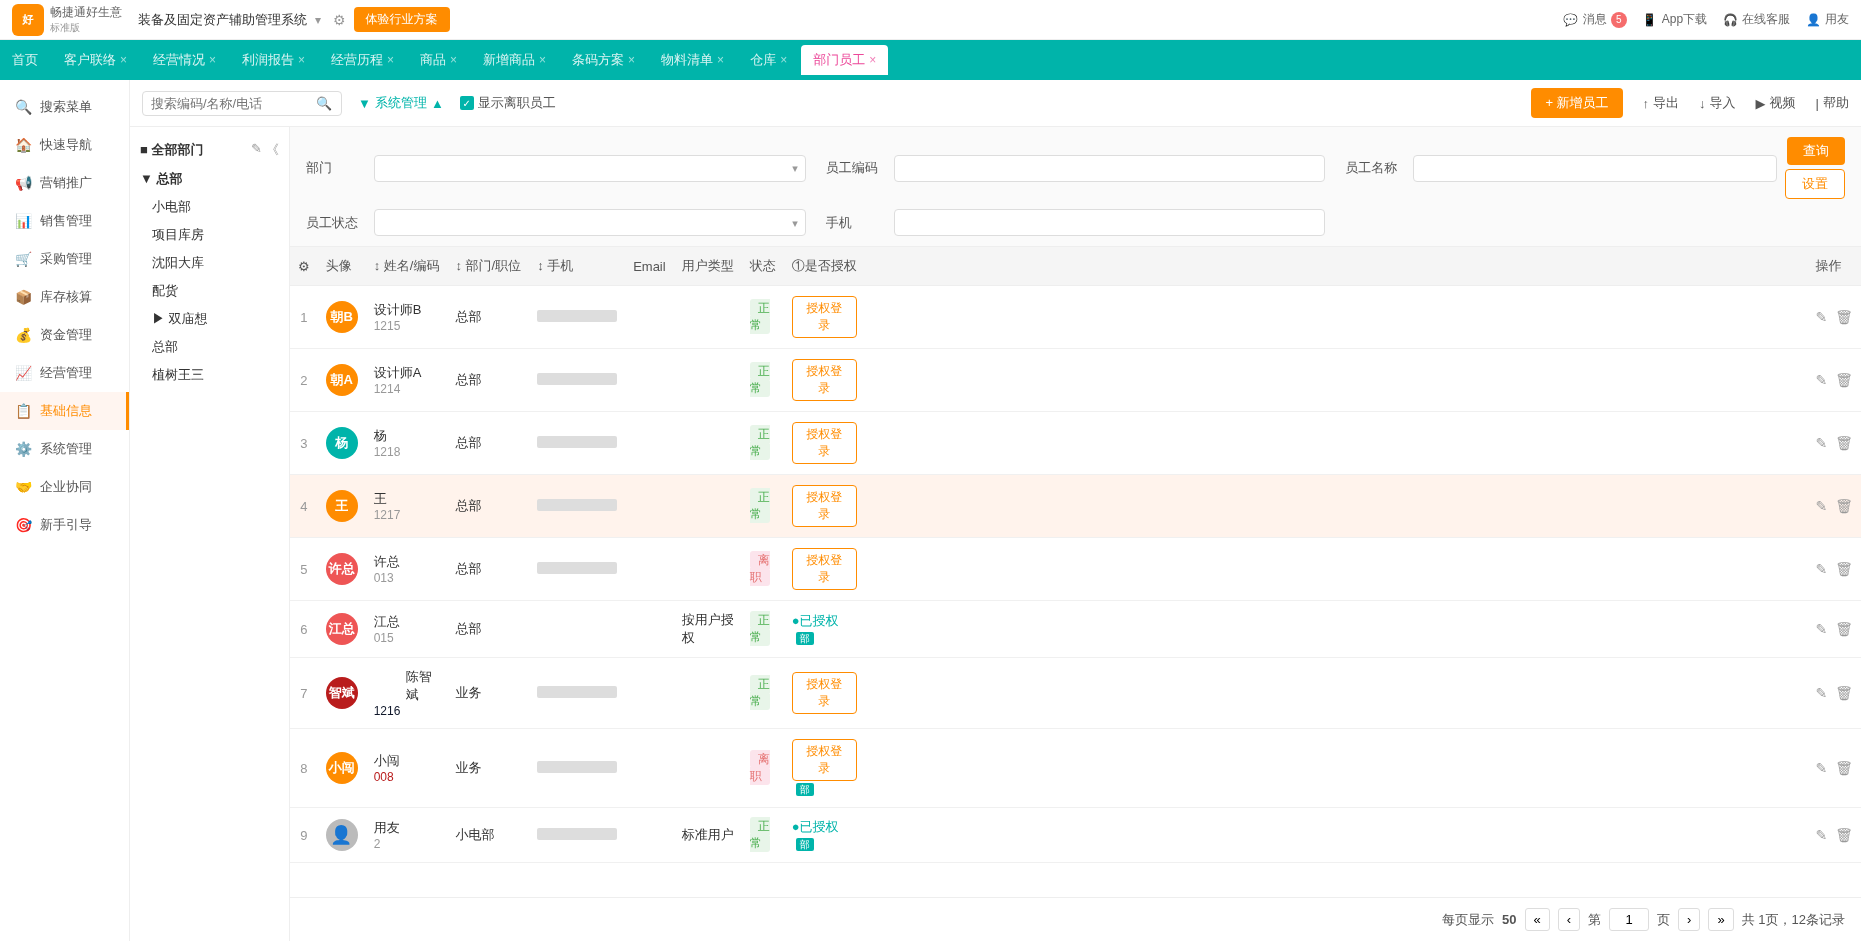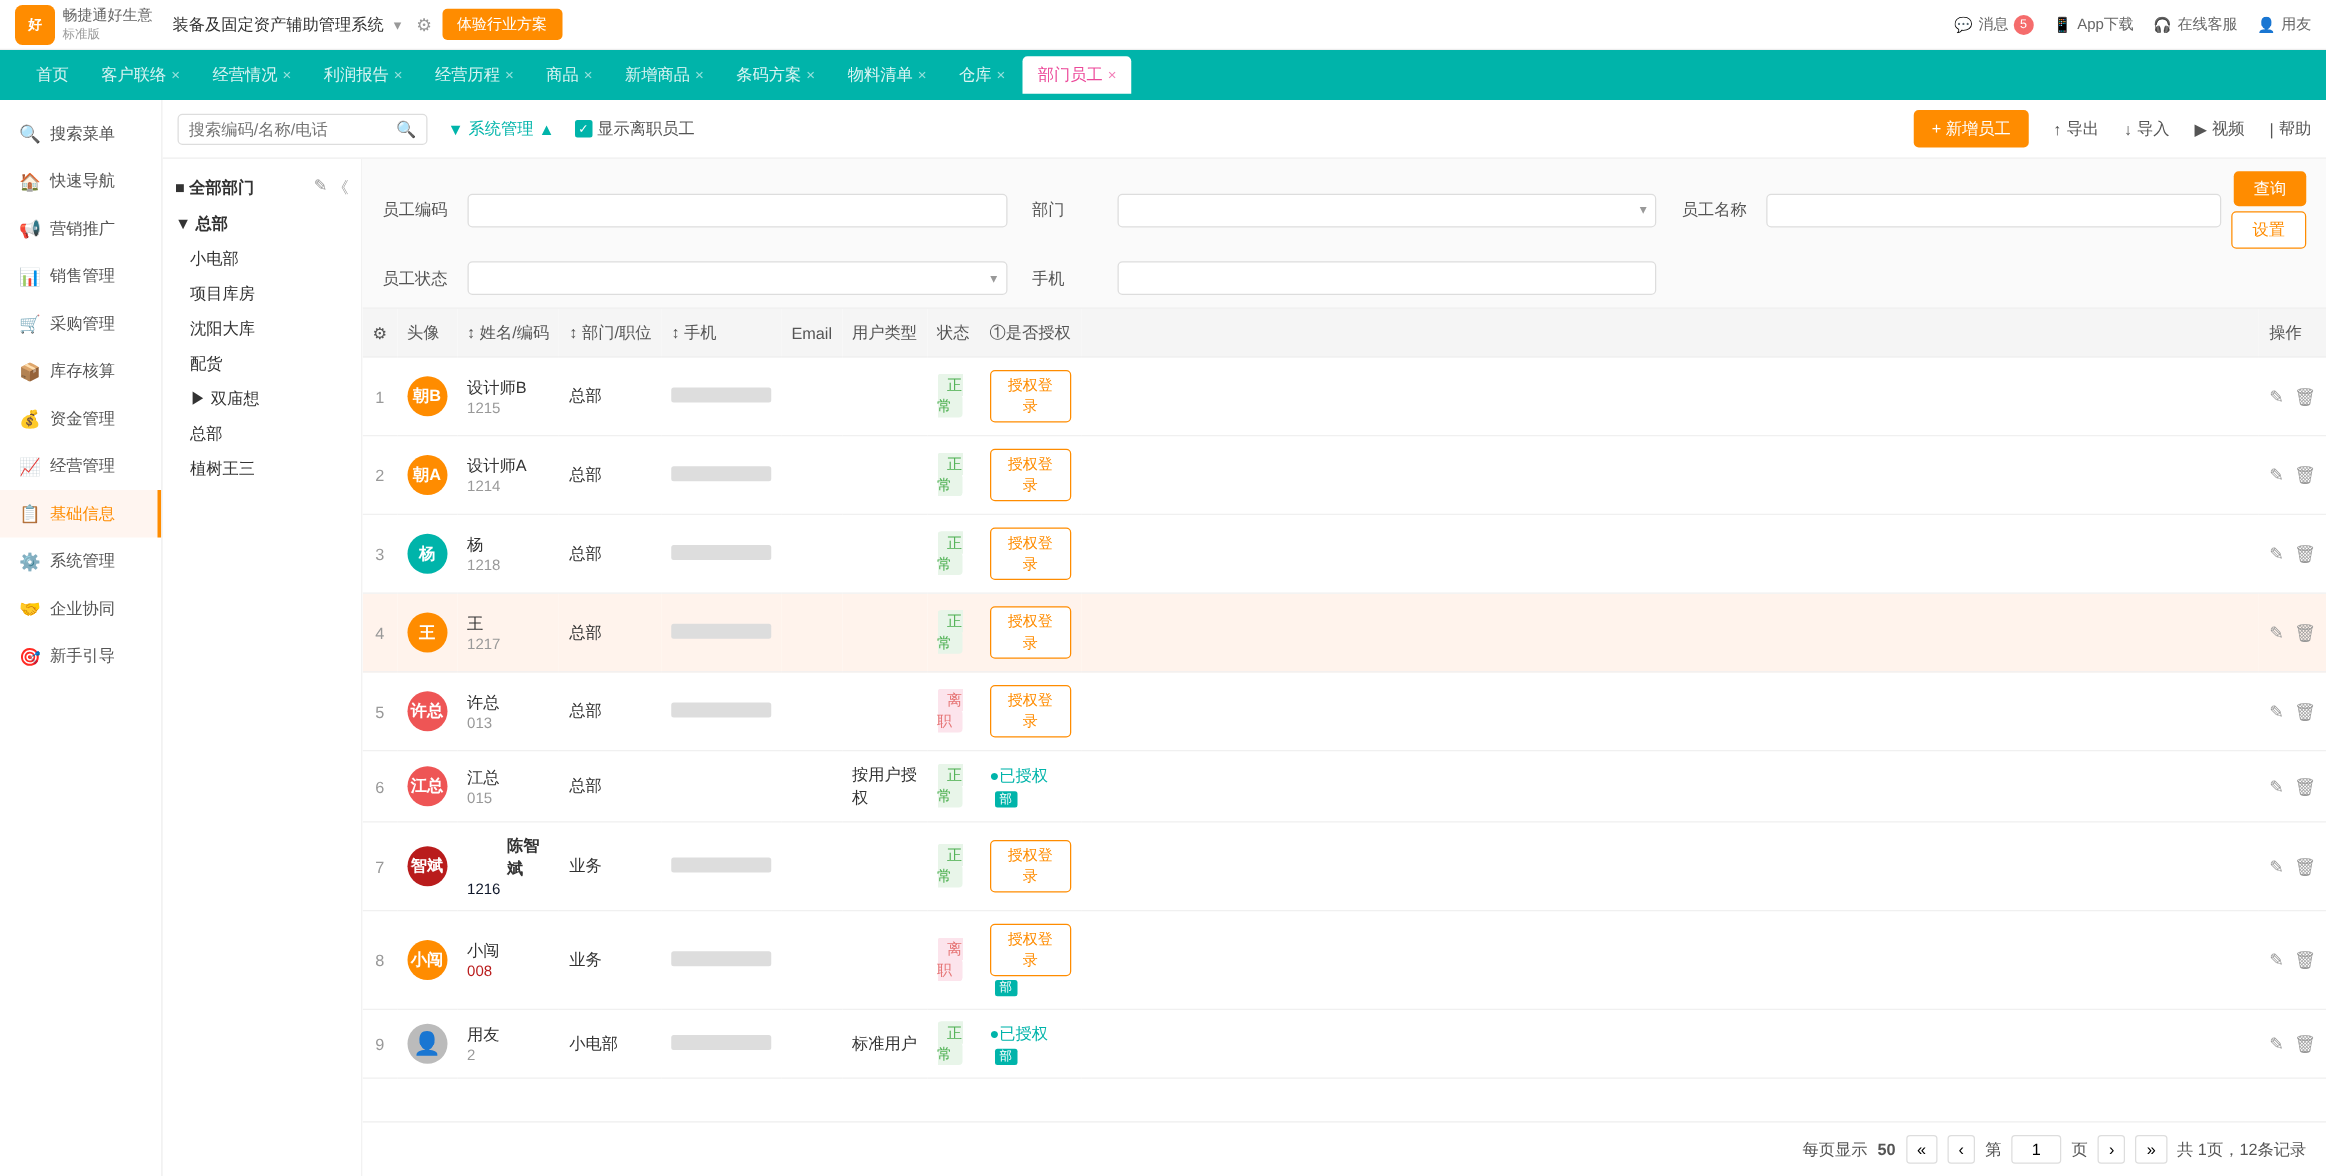--- a/index.html
+++ b/index.html
@@ -11,21 +11,21 @@
     .logo-area { display: flex; align-items: center; gap: 6px; }
     .logo-icon { width: 32px; height: 32px; background: #ff8c00; border-radius: 6px; display: flex; align-items: center; justify-content: center; color: white; font-size: 11px; font-weight: bold; }
     .logo-text { font-size: 12px; color: #666; line-height: 1.3; }
     .system-title { font-size: 13px; color: #333; margin-left: 8px; }
     .top-bar-actions { display: flex; align-items: center; gap: 16px; color: #666; font-size: 12px; }
     .top-bar-action { display: flex; align-items: center; gap: 4px; cursor: pointer; }
     .badge { background: #f56c6c; color: white; border-radius: 50%; width: 16px; height: 16px; font-size: 10px; display: flex; align-items: center; justify-content: center; }
     .trial-btn { background: #ff8c00; color: white; border: none; padding: 4px 12px; border-radius: 4px; cursor: pointer; font-size: 12px; }
 
     
-    .nav-tabs { height: 40px; background: #00b4aa; display: flex; align-items: center; padding: 0 17px; gap: 2px; overflow-x: auto; }
+    .nav-tabs { height: 40px; background: #00b4aa; display: flex; align-items: center; padding: 0 0; gap: 2px; overflow-x: auto; }
     .nav-tab { padding: 6px 12px; color: rgba(255,255,255,0.85); cursor: pointer; border-radius: 4px 4px 0 0; font-size: 13px; white-space: nowrap; display: flex; align-items: center; gap: 4px; }
     .nav-tab.active { background: #fff; color: #ec4899; }
     .nav-tab-close { font-size: 12px; opacity: 0.7; }
 
     
     .main-layout { display: flex; height: calc(100vh - 80px); }
 
     
     .sidebar { width: 130px; background: #fff; border-right: 1px solid #eee; padding: 8px 0; overflow-y: auto; flex-shrink: 0; }
     .sidebar-item { display: flex; align-items: center; gap: 8px; padding: 10px 16px; cursor: pointer; color: #555; font-size: 13px; }
@@ -256,28 +256,28 @@
         <div class="dept-node level2">配货</div>
         <div class="dept-node level2">▶ 双庙想</div>
         <div class="dept-node level2">总部</div>
         <div class="dept-node level2">植树王三</div>
       </div>
 
       <div class="table-area">
 
         <div class="filter-form">
           <div class="form-row">
-            <span class="form-label">员工编码</span>
-            <input class="form-input" type="text" style="">
-          </div>
-          <div class="form-row">
             <span class="form-label">部门</span>
             <div class="select-wrapper">
               <select class="form-select" style="width:100%;"></select>
             </div>
+          </div>
+          <div class="form-row">
+            <span class="form-label">员工编码</span>
+            <input class="form-input" type="text" style="">
           </div>
           <div class="form-row">
             <span class="form-label">员工名称</span>
             <input class="form-input" type="text" style="">
             <div class="filter-btns">
               <button class="query-btn">查询</button>
               <button class="set-btn">设置</button>
             </div>
           </div>
           <div class="form-row">
@@ -471,21 +471,21 @@
           <span class="action-icon">🗑</span>
         </div>
       </td>
     </tr>
                 <tr>
       <td style="text-align:center;color:#999;">7</td>
       <td>
         <div class="avatar" style="background:#b91c1c;font-size:13px;">智斌</div>
       </td>
       <td>
-        <div style="font-weight:700;padding-left:32px;">陈智斌</div>
+        <div style="font-weight:400;padding-left:32px;">陈智斌</div>
         <div style="color:#0f172a;font-size:12px;">1216</div>
       </td>
       <td>业务</td>
       <td>
         <span class="phone-blur"></span>
       </td>
       <td></td>
       <td></td>
       <td>
         <span class="status-normal">正常</span>

